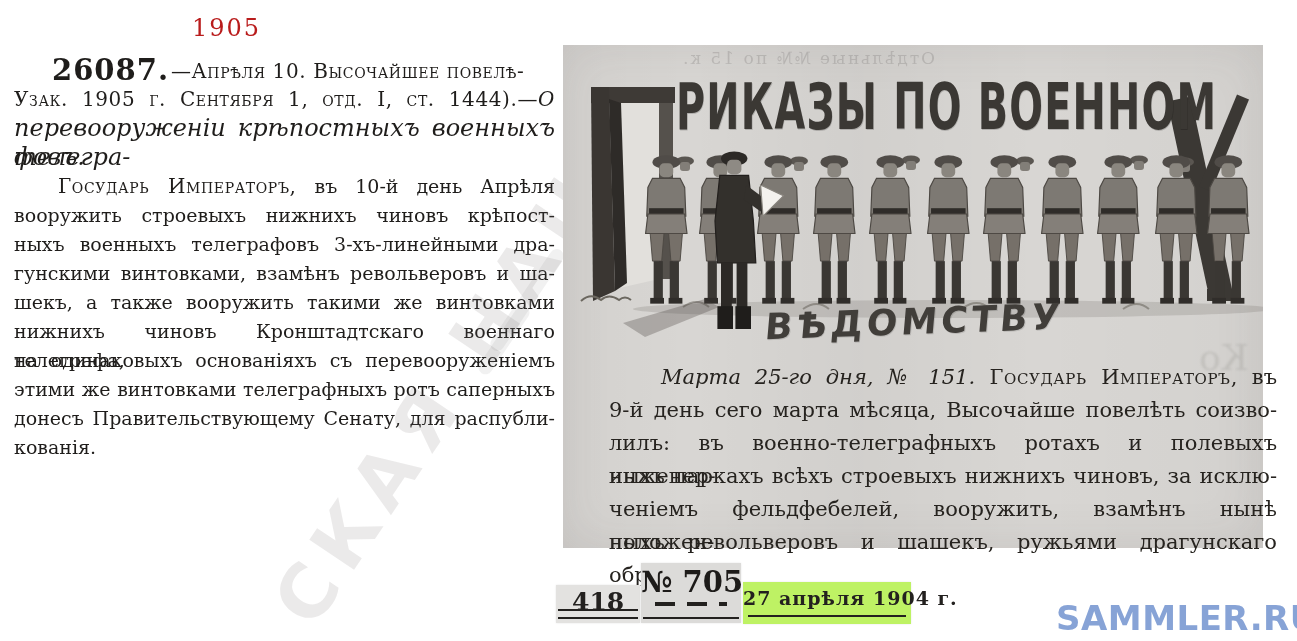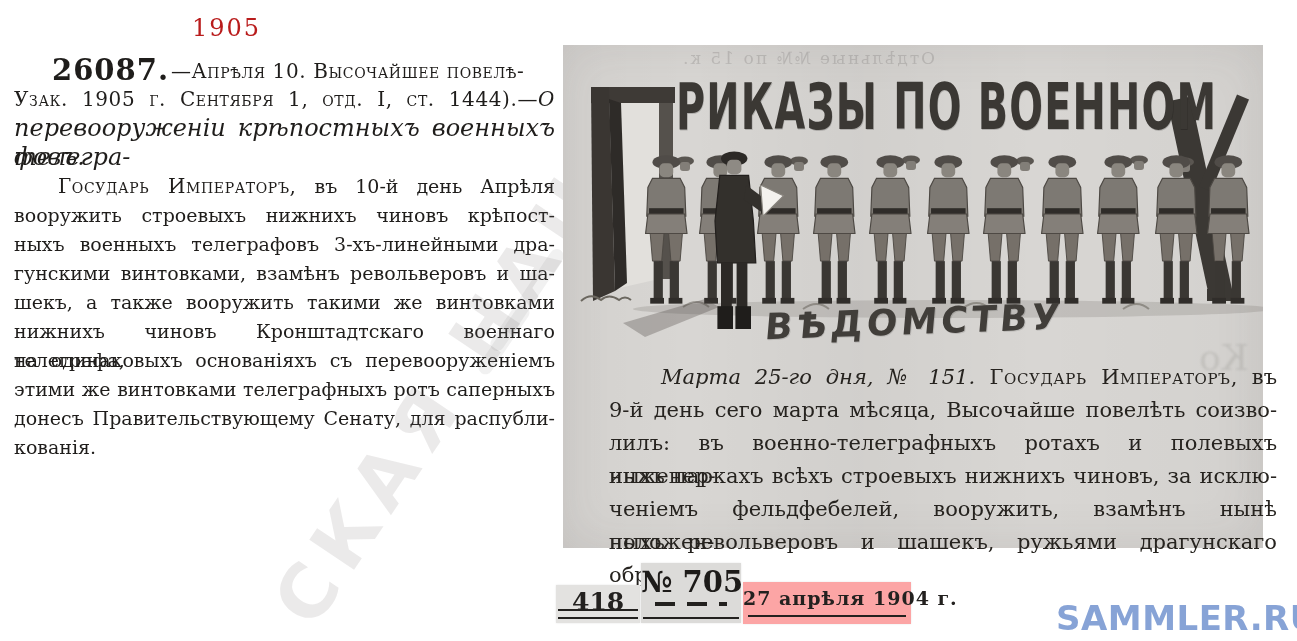--- a/index.html
+++ b/index.html
@@ -49,21 +49,21 @@
   .snippet{position:absolute;box-shadow:0 0 2px rgba(0,0,0,0.10);}
   .s418{left:556px;top:585px;width:84px;height:38px;background:#e3e2e0;}
   .s418-text{font-size:25px;padding:2px 0 0 16px;color:#23211f;font-weight:bold;}
   .rule-double{position:absolute;left:2px;right:2px;bottom:4px;height:6px;
     border-top:2px solid #23211f;border-bottom:2px solid #23211f;}
   .s705{left:641px;top:563px;width:100px;height:60px;background:#dcdbd9;text-align:center;}
   .s705-text{font-size:29px;font-weight:bold;padding-top:2px;color:#1d1b19;white-space:nowrap;}
   .rule-dash{height:4px;width:72px;margin:3px auto 0;
     background:repeating-linear-gradient(90deg,#23211f 0 20px,rgba(0,0,0,0) 20px 32px);}
   .rule-solid{position:absolute;left:2px;right:2px;bottom:4px;height:2px;background:#23211f;}
-  .sdate{left:743px;top:582px;width:168px;height:42px;background:#fca5a5;text-align:center;}
+  .sdate{left:743px;top:582px;width:168px;height:42px;background:#bef264;text-align:center;}
   .sdate-text{font-size:19px;font-weight:bold;padding-top:5px;letter-spacing:1px;color:#23211f;white-space:nowrap;}
   .rule-date{position:absolute;left:5px;right:5px;bottom:7px;height:2px;background:#23211f;}
 
   
   .sammler{position:absolute;left:1056px;top:598px;font-family:"DejaVu Sans",sans-serif;font-weight:bold;
     font-size:34px;letter-spacing:0.5px;color:#87a3d6;}
 </style>
 </head>
 <body>
 

